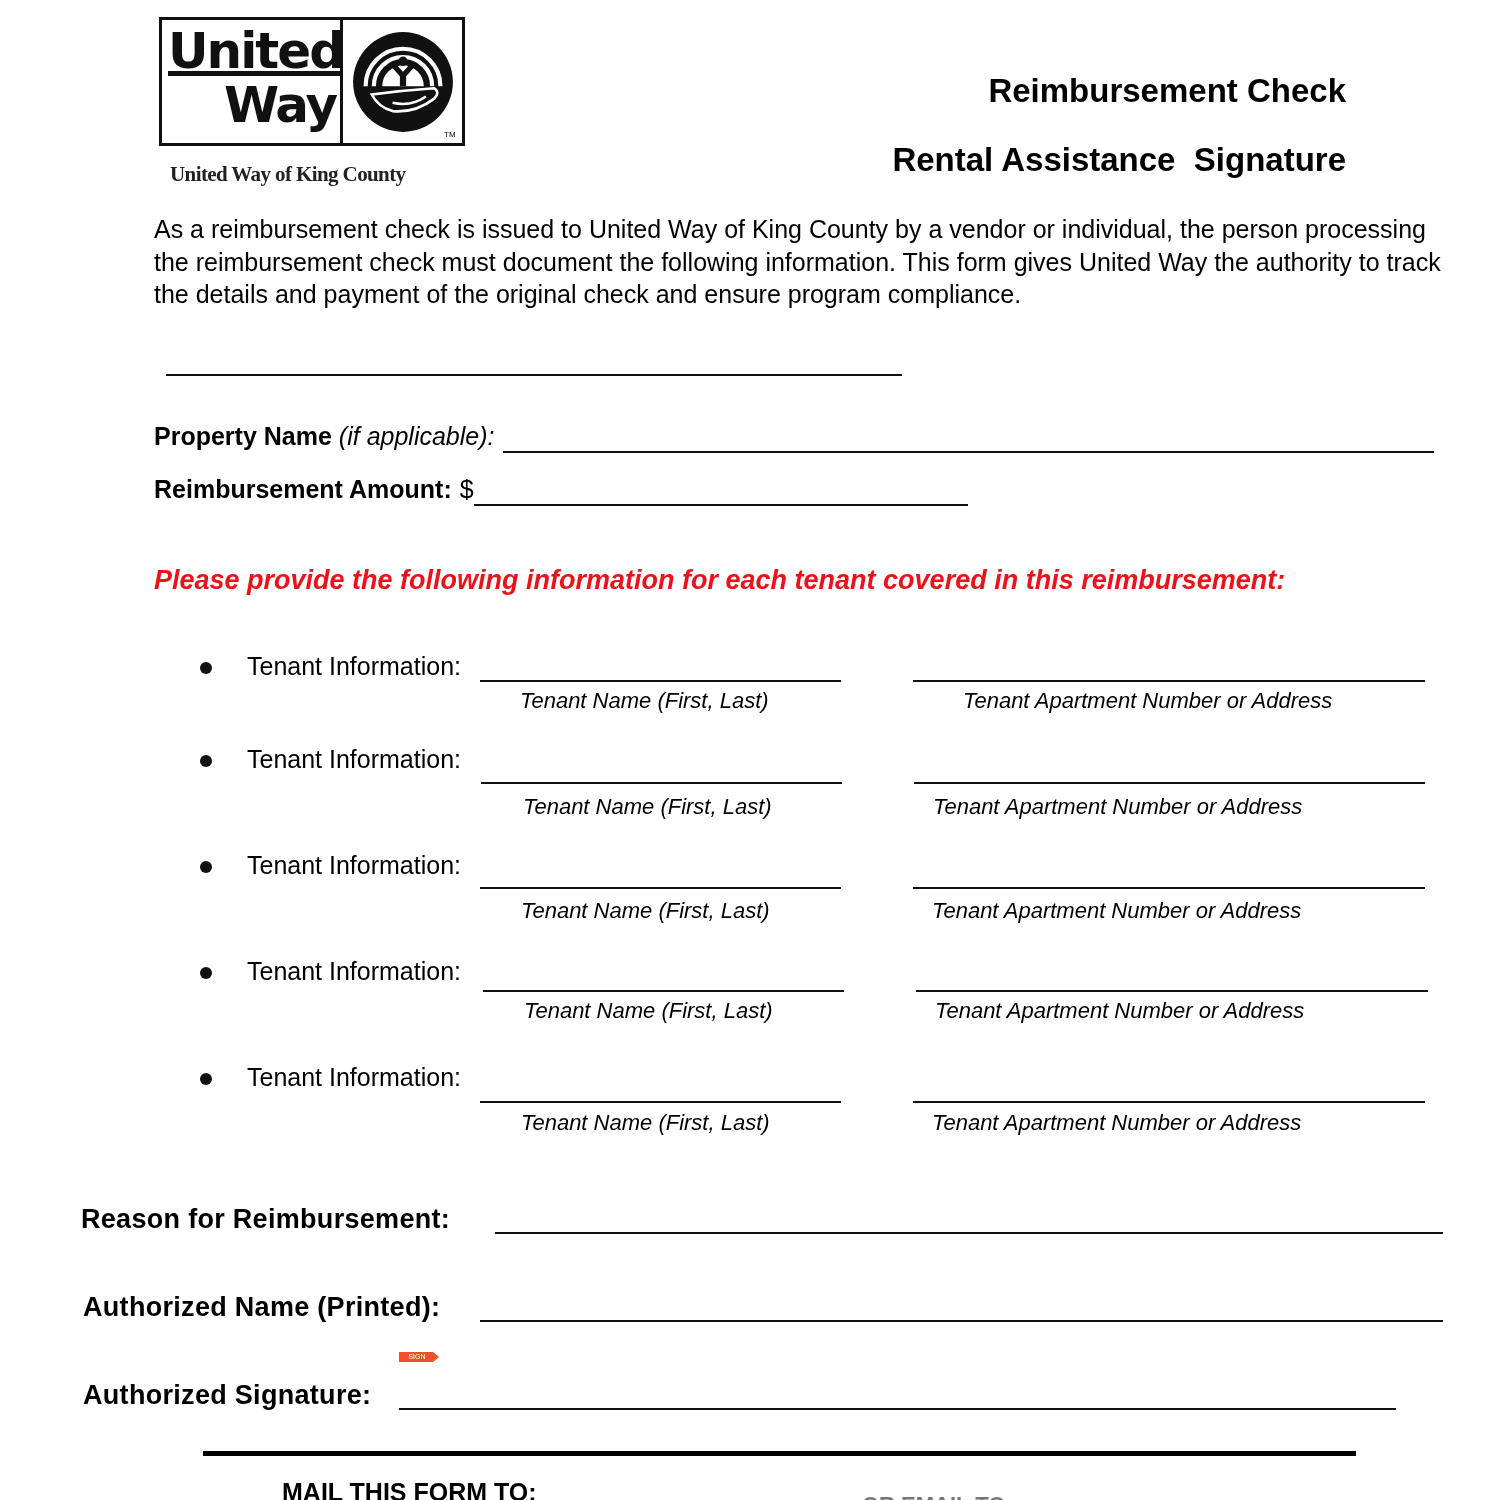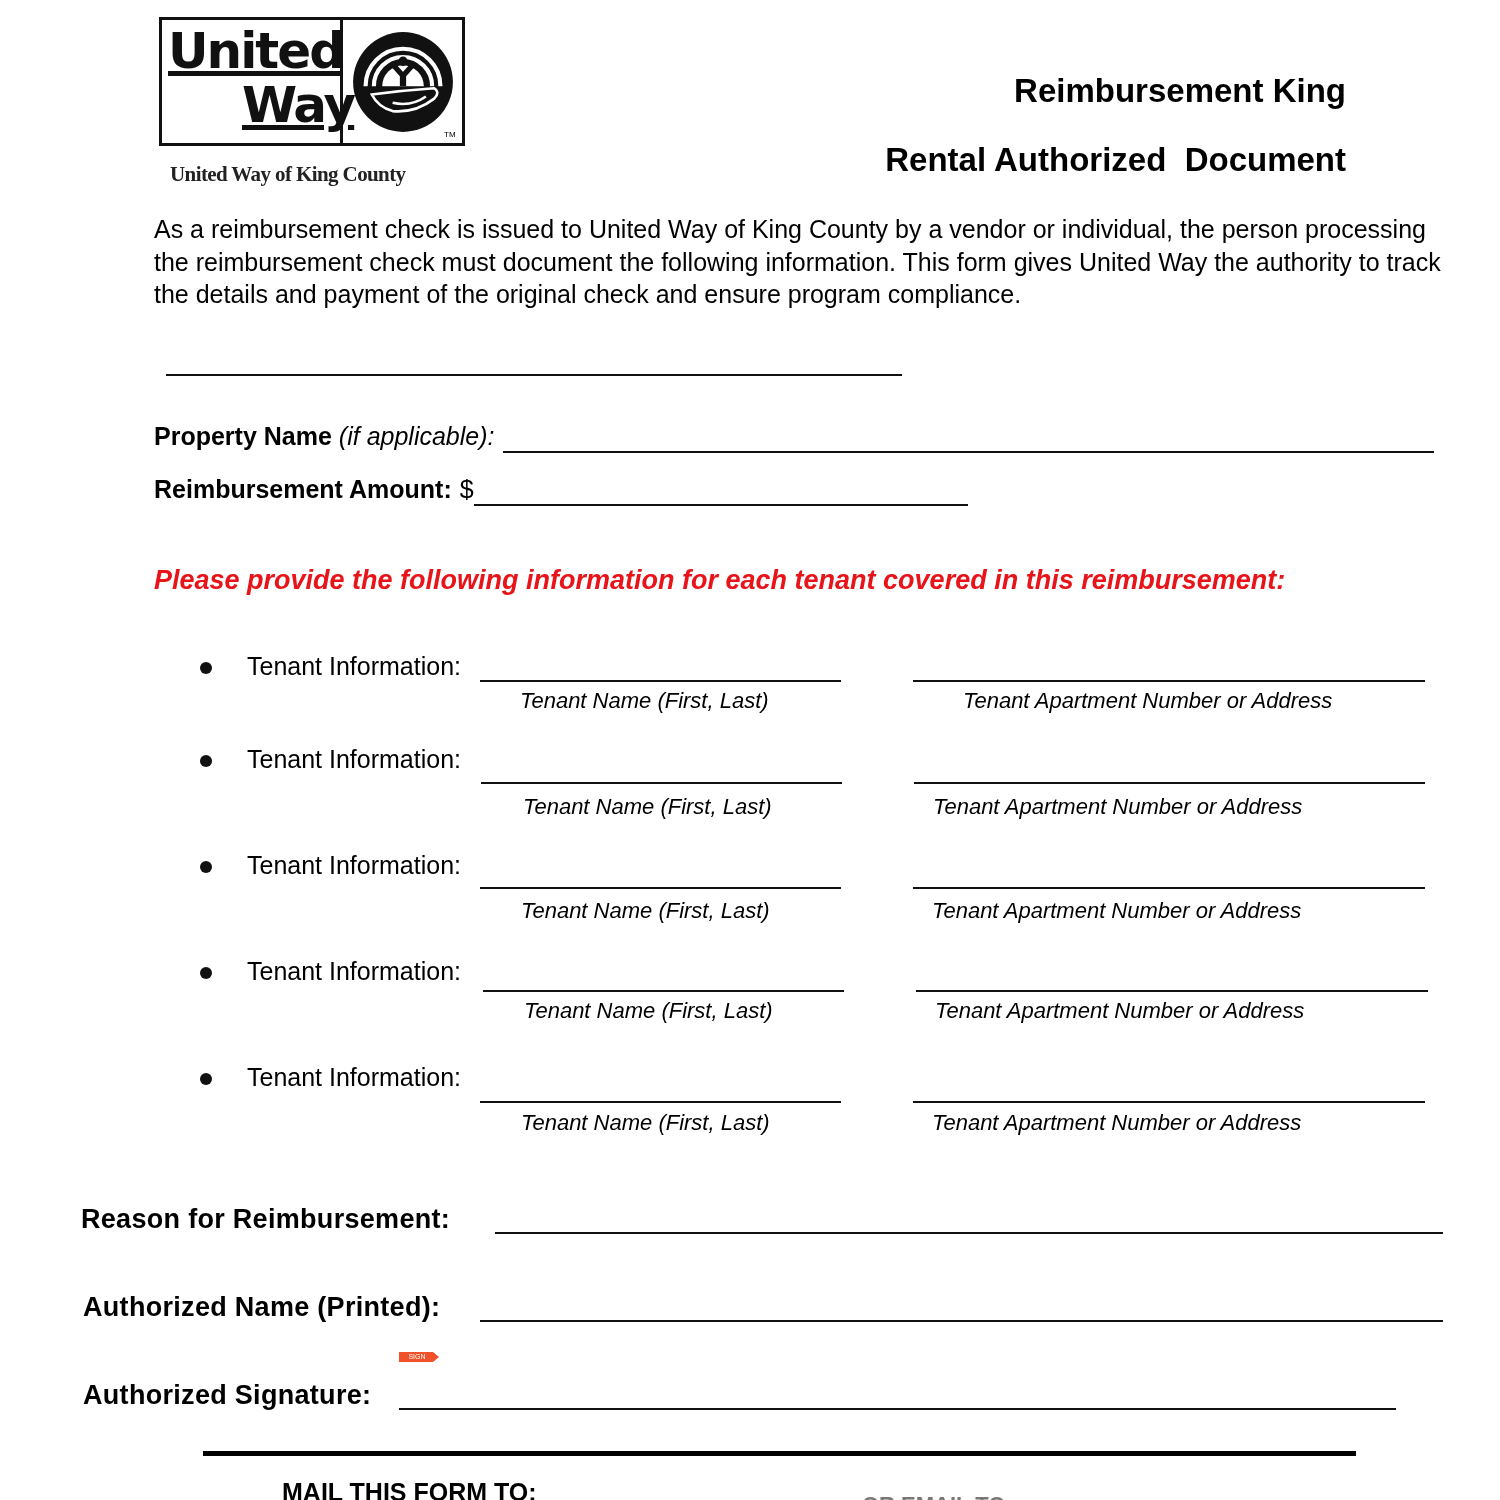--- a/index.html
+++ b/index.html
@@ -5,21 +5,21 @@
   html, body { margin: 0; padding: 0; background: #ffffff; }
   body { width: 1500px; height: 1500px; position: relative; overflow: hidden;
          font-family: "Liberation Sans", sans-serif; color: #000; }
   .abs { position: absolute; }
 
   
   .logo-box { left: 159px; top: 17px; width: 306px; height: 129px; border: 3px solid #111; box-sizing: border-box; }
   .logo-divider { left: 340px; top: 17px; width: 3px; height: 129px; background: #111; }
   .logo-word { left: 165px; font-family: "DejaVu Sans", sans-serif; font-weight: bold; font-size: 50px; letter-spacing: -2px; line-height: 1; color: #111; }
   .logo-united { top: 26px; left: 168px; text-decoration: underline; }
-  .logo-way { top: 80px; left: 242px; text-decoration: underline; }
+  .logo-way { top: 80px; left: 224px; }
   .logo-emblem { left: 351px; top: 30px; width: 104px; height: 104px; }
   .logo-tm { left: 444px; top: 130px; font-size: 8px; font-family: "Liberation Sans", sans-serif; }
   .logo-caption { left: 170px; top: 162px; font-family: Liberation Serif, serif; font-weight: bold; font-size: 21px; letter-spacing: -0.6px; color: #222; }
 
   
   .title { right: 154px; font-weight: bold; font-size: 33px; text-align: right; white-space: nowrap; }
   .title-1 { top: 72px; }
   .title-2 { top: 141px; }
 
   .intro { left: 154px; top: 213px; width: 1300px; font-size: 25px; line-height: 32.5px; }
@@ -62,22 +62,22 @@
   <path d="M30 54 A20 20 0 0 1 70 54" fill="#fff"></path>
   <circle cx="50" cy="30" r="4.5" fill="#111"></circle>
   <path d="M40 33 L50 44 L60 33" fill="none" stroke="#111" stroke-width="5" stroke-linecap="round"></path>
   <rect x="47" y="42" width="6" height="12" fill="#111"></rect>
   <path d="M20 62 Q50 58 80 56 Q86 60 80 66 Q62 80 40 78 Q26 74 20 62 Z" fill="#111" stroke="#fff" stroke-width="2.5"></path>
   <path d="M40 70 Q58 74 72 64" fill="none" stroke="#fff" stroke-width="2.5"></path>
 </svg>
 <div class="abs logo-tm">TM</div>
 <div class="abs logo-caption">United Way of King County</div>
 
-<div class="abs title title-1">Reimbursement King</div>
-<div class="abs title title-2" style="white-space:pre;">Rental Authorized  Document</div>
+<div class="abs title title-1">Reimbursement Check</div>
+<div class="abs title title-2" style="white-space:pre;">Rental Assistance  Signature</div>
 
 <div class="abs intro">As a reimbursement check is issued to United Way of King County by a vendor or individual, the person processing the reimbursement check must document the following information. This form gives United Way the authority to track the details and payment of the original check and ensure program compliance.</div>
 
 <div class="abs field-row" style="top:350px;">
   <input class="field-input" style="width: 736px; margin-left: 12px;" value="">
 </div>
 
 <div class="abs field-row" style="top:422px;">
   <span class="lbl">Property Name</span>
   <span class="lbl-it">(if applicable):</span>

